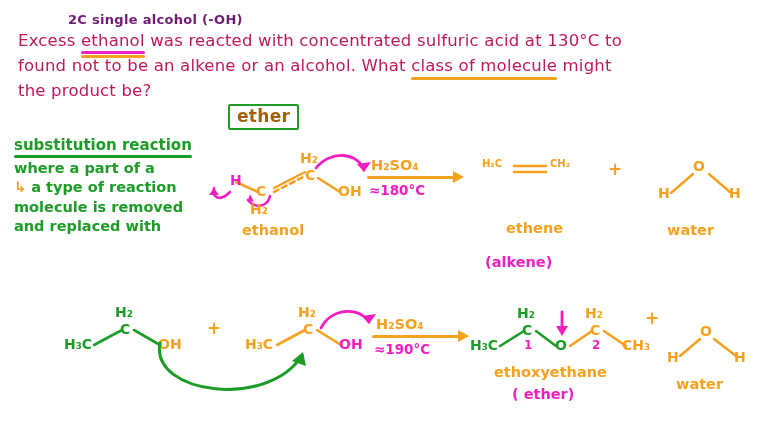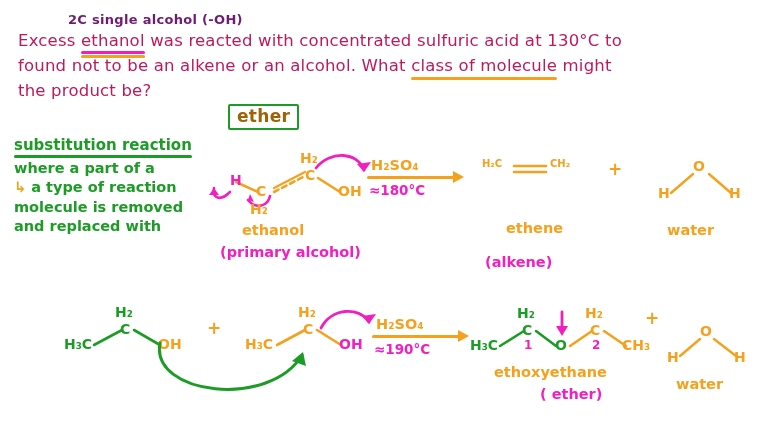--- a/index.html
+++ b/index.html
@@ -113,21 +113,20 @@
     <path d="M 104 20 C 118 2 146 4 152 22" fill="none" stroke="#f21fc0" stroke-width="2.8" stroke-linecap="round"></path>
     <polygon points="152,24 145,16 159,14" fill="#f21fc0"></polygon>
   </svg>
   <div class="abs chem c-magenta" style="left:18px;top:24px;">H</div>
   <div class="abs chem c-orange" style="left:44px;top:35px;">C</div>
   <div class="abs chem c-orange" style="left:38px;top:53px;">H₂</div>
   <div class="abs chem c-orange" style="left:93px;top:19px;">C</div>
   <div class="abs chem c-orange" style="left:88px;top:2px;">H₂</div>
   <div class="abs chem c-orange" style="left:126px;top:35px;">OH</div>
   <div class="abs name c-orange" style="left:30px;top:74px;">ethanol</div>
-  <div class="abs name c-magenta" style="left:8px;top:96px;">(primary alcohol)</div>
 </div>
 
 <div class="cond abs" style="left:367px;top:176px;">
   <div class="top">H₂SO₄</div>
   <div class="bar"></div>
   <div class="head"></div>
   <div class="bot">≈180°C</div>
 </div>
 
 <div class="abs" style="left:482px;top:158px;">
@@ -208,21 +207,21 @@
   <div class="abs chem c-green" style="left:-2px;top:29px;">H₃C</div>
   <div class="abs chem c-green" style="left:50px;top:14px;">C</div>
   <div class="abs chem c-green" style="left:45px;top:-3px;">H₂</div>
   <div class="abs chem c-magenta" style="left:52px;top:30px;font-size:12px;">1</div>
   <div class="abs chem c-green" style="left:83px;top:29px;">O</div>
   <div class="abs chem c-orange" style="left:118px;top:14px;">C</div>
   <div class="abs chem c-orange" style="left:113px;top:-3px;">H₂</div>
   <div class="abs chem c-magenta" style="left:120px;top:30px;font-size:12px;">2</div>
   <div class="abs chem c-orange" style="left:150px;top:29px;">CH₃</div>
   <div class="abs name c-orange" style="left:22px;top:56px;">ethoxyethane</div>
-  <div class="abs name c-magenta" style="left:40px;top:78px;margin-left:28px;">( ether)</div>
+  <div class="abs name c-magenta" style="left:40px;top:78px;">( ether)</div>
 </div>
 
 <div class="abs plus" style="left:645px;top:308px;">+</div>
 
 <div class="abs" style="left:664px;top:325px;">
   <svg width="90" height="40" style="position:absolute;left:0;top:0;">
     <line x1="16" y1="31" x2="36" y2="14" stroke="#f5a11e" stroke-width="2.4" stroke-linecap="round"></line>
     <line x1="50" y1="14" x2="72" y2="31" stroke="#f5a11e" stroke-width="2.4" stroke-linecap="round"></line>
   </svg>
   <div class="abs chem c-orange" style="left:36px;top:-2px;">O</div>

